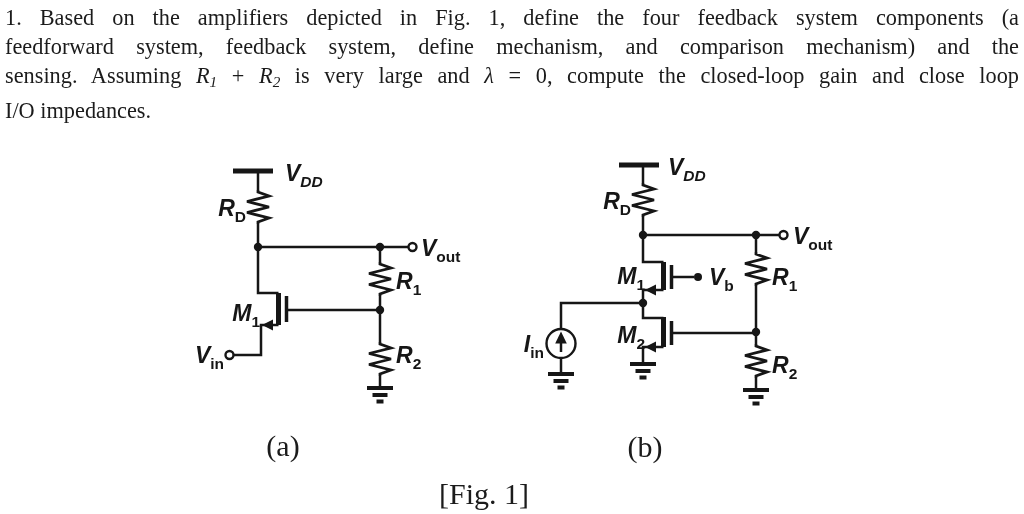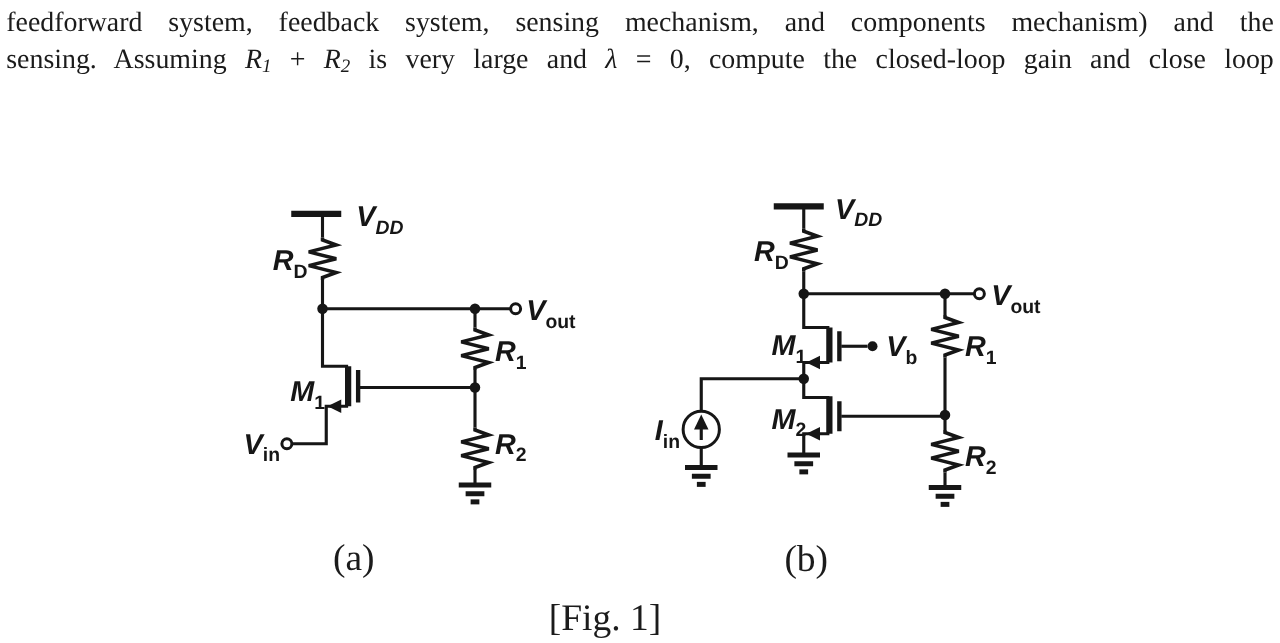--- a/index.html
+++ b/index.html
@@ -154,17 +154,19 @@
         <path class="gnd" d="M752.5,403.5 H759.5"></path>
       </g>
 
       <text class="cap" text-anchor="middle" x="645" y="457">(b)</text>
     </g>
 
     <text class="cap" text-anchor="middle" x="484" y="504">[Fig. 1]</text>
   </svg>
 
   <div class="problem">
-    <div class="tline jline">feedforward system, feedback system, sensing mechanism, and components mechanism) and the</div>
+    <div class="tline jline">1. Based on the amplifiers depicted in Fig. 1, define the four feedback system components (a</div>
+    <div class="tline jline">feedforward system, feedback system, define mechanism, and comparison mechanism) and the</div>
     <div class="tline jline"><span>sensing. Assuming </span><span class="mvar">R</span><sub class="msub">1</sub><span> + </span><span class="mvar">R</span><sub class="msub">2</sub><span> is very large and </span><span class="mvar">λ</span><span> = 0, compute the closed-loop gain and close loop</span></div>
+    <div class="tline">I/O impedances.</div>
   </div>
 
 </div>
 
 </body></html>

